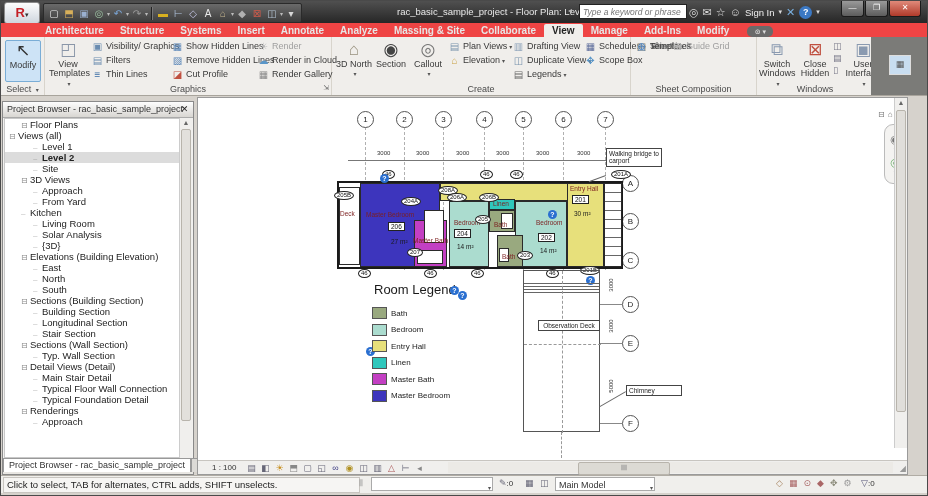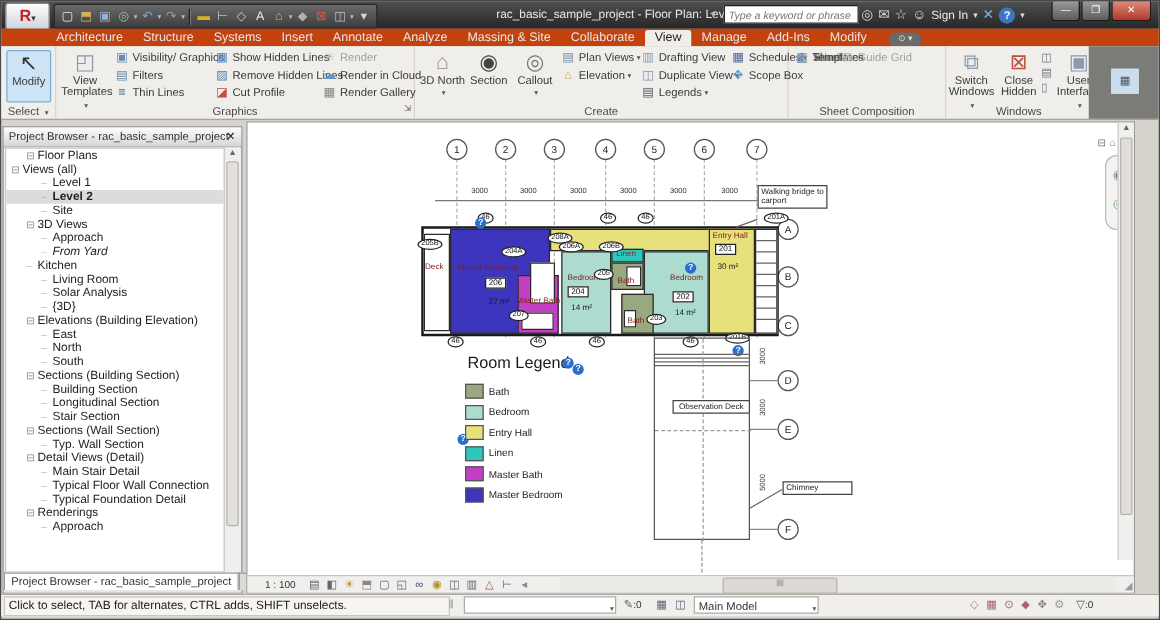--- a/index.html
+++ b/index.html
@@ -25,22 +25,22 @@
   .ticon{font-size:11px;line-height:20px;}
   #signin{font-size:9.5px;color:#eee;}
   #helpcirc{width:13px;height:13px;border-radius:50%;background:#3b78c3;color:#fff;
     font-size:9px;font-weight:bold;text-align:center;line-height:13px;}
   #winbtns{position:absolute;right:6px;top:0px;display:flex;}
   .wbtn{width:21px;height:15px;border:1px solid #1a1a1a;border-top:none;
     background:linear-gradient(#9a9a9a,#5c5c5c);color:#fff;font-size:8px;text-align:center;
     line-height:14px;border-radius:0 0 3px 3px;margin-left:1px;}
   .wbtn.close{background:linear-gradient(#e08a7a,#b03a2a);width:30px;}
   
-  #tabrow{position:absolute;left:0;top:22px;width:100%;height:14px;background:#c2410c;
-    display:flex;align-items:flex-end;padding-left:36px;box-sizing:border-box;}
+  #tabrow{position:absolute;left:0;top:22px;width:100%;height:14px;background:#ef4444;
+    display:flex;align-items:flex-end;padding-left:36px;box-sizing:border-box;font-weight:bold;}
   .rtab{color:#e6e6e6;font-size:10px;padding:1px 8px 1px 8px;white-space:nowrap;}
   .rtab.active{background:#f0eeeb;color:#222;border-radius:2px 2px 0 0;}
   #modpill{margin-left:10px;width:26px;height:11px;background:#6a6a6a;border-radius:5px;
     color:#ddd;font-size:7px;text-align:center;line-height:11px;}
   
   #ribbon{position:absolute;left:0;top:36px;width:100%;height:58px;background:#f0eeeb;
     border-bottom:1px solid #a8a49c;}
   .panel{position:absolute;top:0;height:58px;border-right:1px solid #d8d4cc;box-sizing:border-box;}
   .plabel{position:absolute;bottom:0;left:0;right:0;height:12px;font-size:9px;color:#4a4a4a;
     text-align:center;line-height:12px;}
@@ -375,21 +375,21 @@
     <div id="bheader" data-interactable="true">Project Browser - rac_basic_sample_project</div>
     <div id="bclose" data-interactable="true">✕</div>
     <div id="tree" data-interactable="false">
         <div class="trow" data-interactable="true" style="padding-left: 16px;"><span class="exp" data-interactable="true">⊟</span><span data-interactable="false">Floor Plans</span></div>
         <div class="trow" data-interactable="true" style="padding-left: 4px;"><span class="exp" data-interactable="true">⊟</span><span data-interactable="false">Views (all)</span></div>
         <div class="trow" data-interactable="true" style="padding-left: 28px;"><span class="exp" data-interactable="false" style="color: rgb(187, 187, 187);">–</span><span data-interactable="false">Level 1</span></div>
         <div class="trow sel" data-interactable="true" style="padding-left: 28px;"><span class="exp" data-interactable="false" style="color: rgb(187, 187, 187);">–</span><span data-interactable="false">Level 2</span></div>
         <div class="trow" data-interactable="true" style="padding-left: 28px;"><span class="exp" data-interactable="false" style="color: rgb(187, 187, 187);">–</span><span data-interactable="false">Site</span></div>
         <div class="trow" data-interactable="true" style="padding-left: 16px;"><span class="exp" data-interactable="true">⊟</span><span data-interactable="false">3D Views</span></div>
         <div class="trow" data-interactable="true" style="padding-left: 28px;"><span class="exp" data-interactable="false" style="color: rgb(187, 187, 187);">–</span><span data-interactable="false">Approach</span></div>
-        <div class="trow" data-interactable="true" style="padding-left: 28px; font-style: italic;"><span class="exp" data-interactable="false" style="color: rgb(187, 187, 187);">–</span><span data-interactable="false">From Yard</span></div>
+        <div class="trow" data-interactable="true" style="padding-left: 28px;"><span class="exp" data-interactable="false" style="color: rgb(187, 187, 187);">–</span><span data-interactable="false">From Yard</span></div>
         <div class="trow" data-interactable="true" style="padding-left: 16px;"><span class="exp" data-interactable="false" style="color: rgb(187, 187, 187);">–</span><span data-interactable="false">Kitchen</span></div>
         <div class="trow" data-interactable="true" style="padding-left: 28px;"><span class="exp" data-interactable="false" style="color: rgb(187, 187, 187);">–</span><span data-interactable="false">Living Room</span></div>
         <div class="trow" data-interactable="true" style="padding-left: 28px;"><span class="exp" data-interactable="false" style="color: rgb(187, 187, 187);">–</span><span data-interactable="false">Solar Analysis</span></div>
         <div class="trow" data-interactable="true" style="padding-left: 28px;"><span class="exp" data-interactable="false" style="color: rgb(187, 187, 187);">–</span><span data-interactable="false">{3D}</span></div>
         <div class="trow" data-interactable="true" style="padding-left: 16px;"><span class="exp" data-interactable="true">⊟</span><span data-interactable="false">Elevations (Building Elevation)</span></div>
         <div class="trow" data-interactable="true" style="padding-left: 28px;"><span class="exp" data-interactable="false" style="color: rgb(187, 187, 187);">–</span><span data-interactable="false">East</span></div>
         <div class="trow" data-interactable="true" style="padding-left: 28px;"><span class="exp" data-interactable="false" style="color: rgb(187, 187, 187);">–</span><span data-interactable="false">North</span></div>
         <div class="trow" data-interactable="true" style="padding-left: 28px;"><span class="exp" data-interactable="false" style="color: rgb(187, 187, 187);">–</span><span data-interactable="false">South</span></div>
         <div class="trow" data-interactable="true" style="padding-left: 16px;"><span class="exp" data-interactable="true">⊟</span><span data-interactable="false">Sections (Building Section)</span></div>
         <div class="trow" data-interactable="true" style="padding-left: 28px;"><span class="exp" data-interactable="false" style="color: rgb(187, 187, 187);">–</span><span data-interactable="false">Building Section</span></div>

